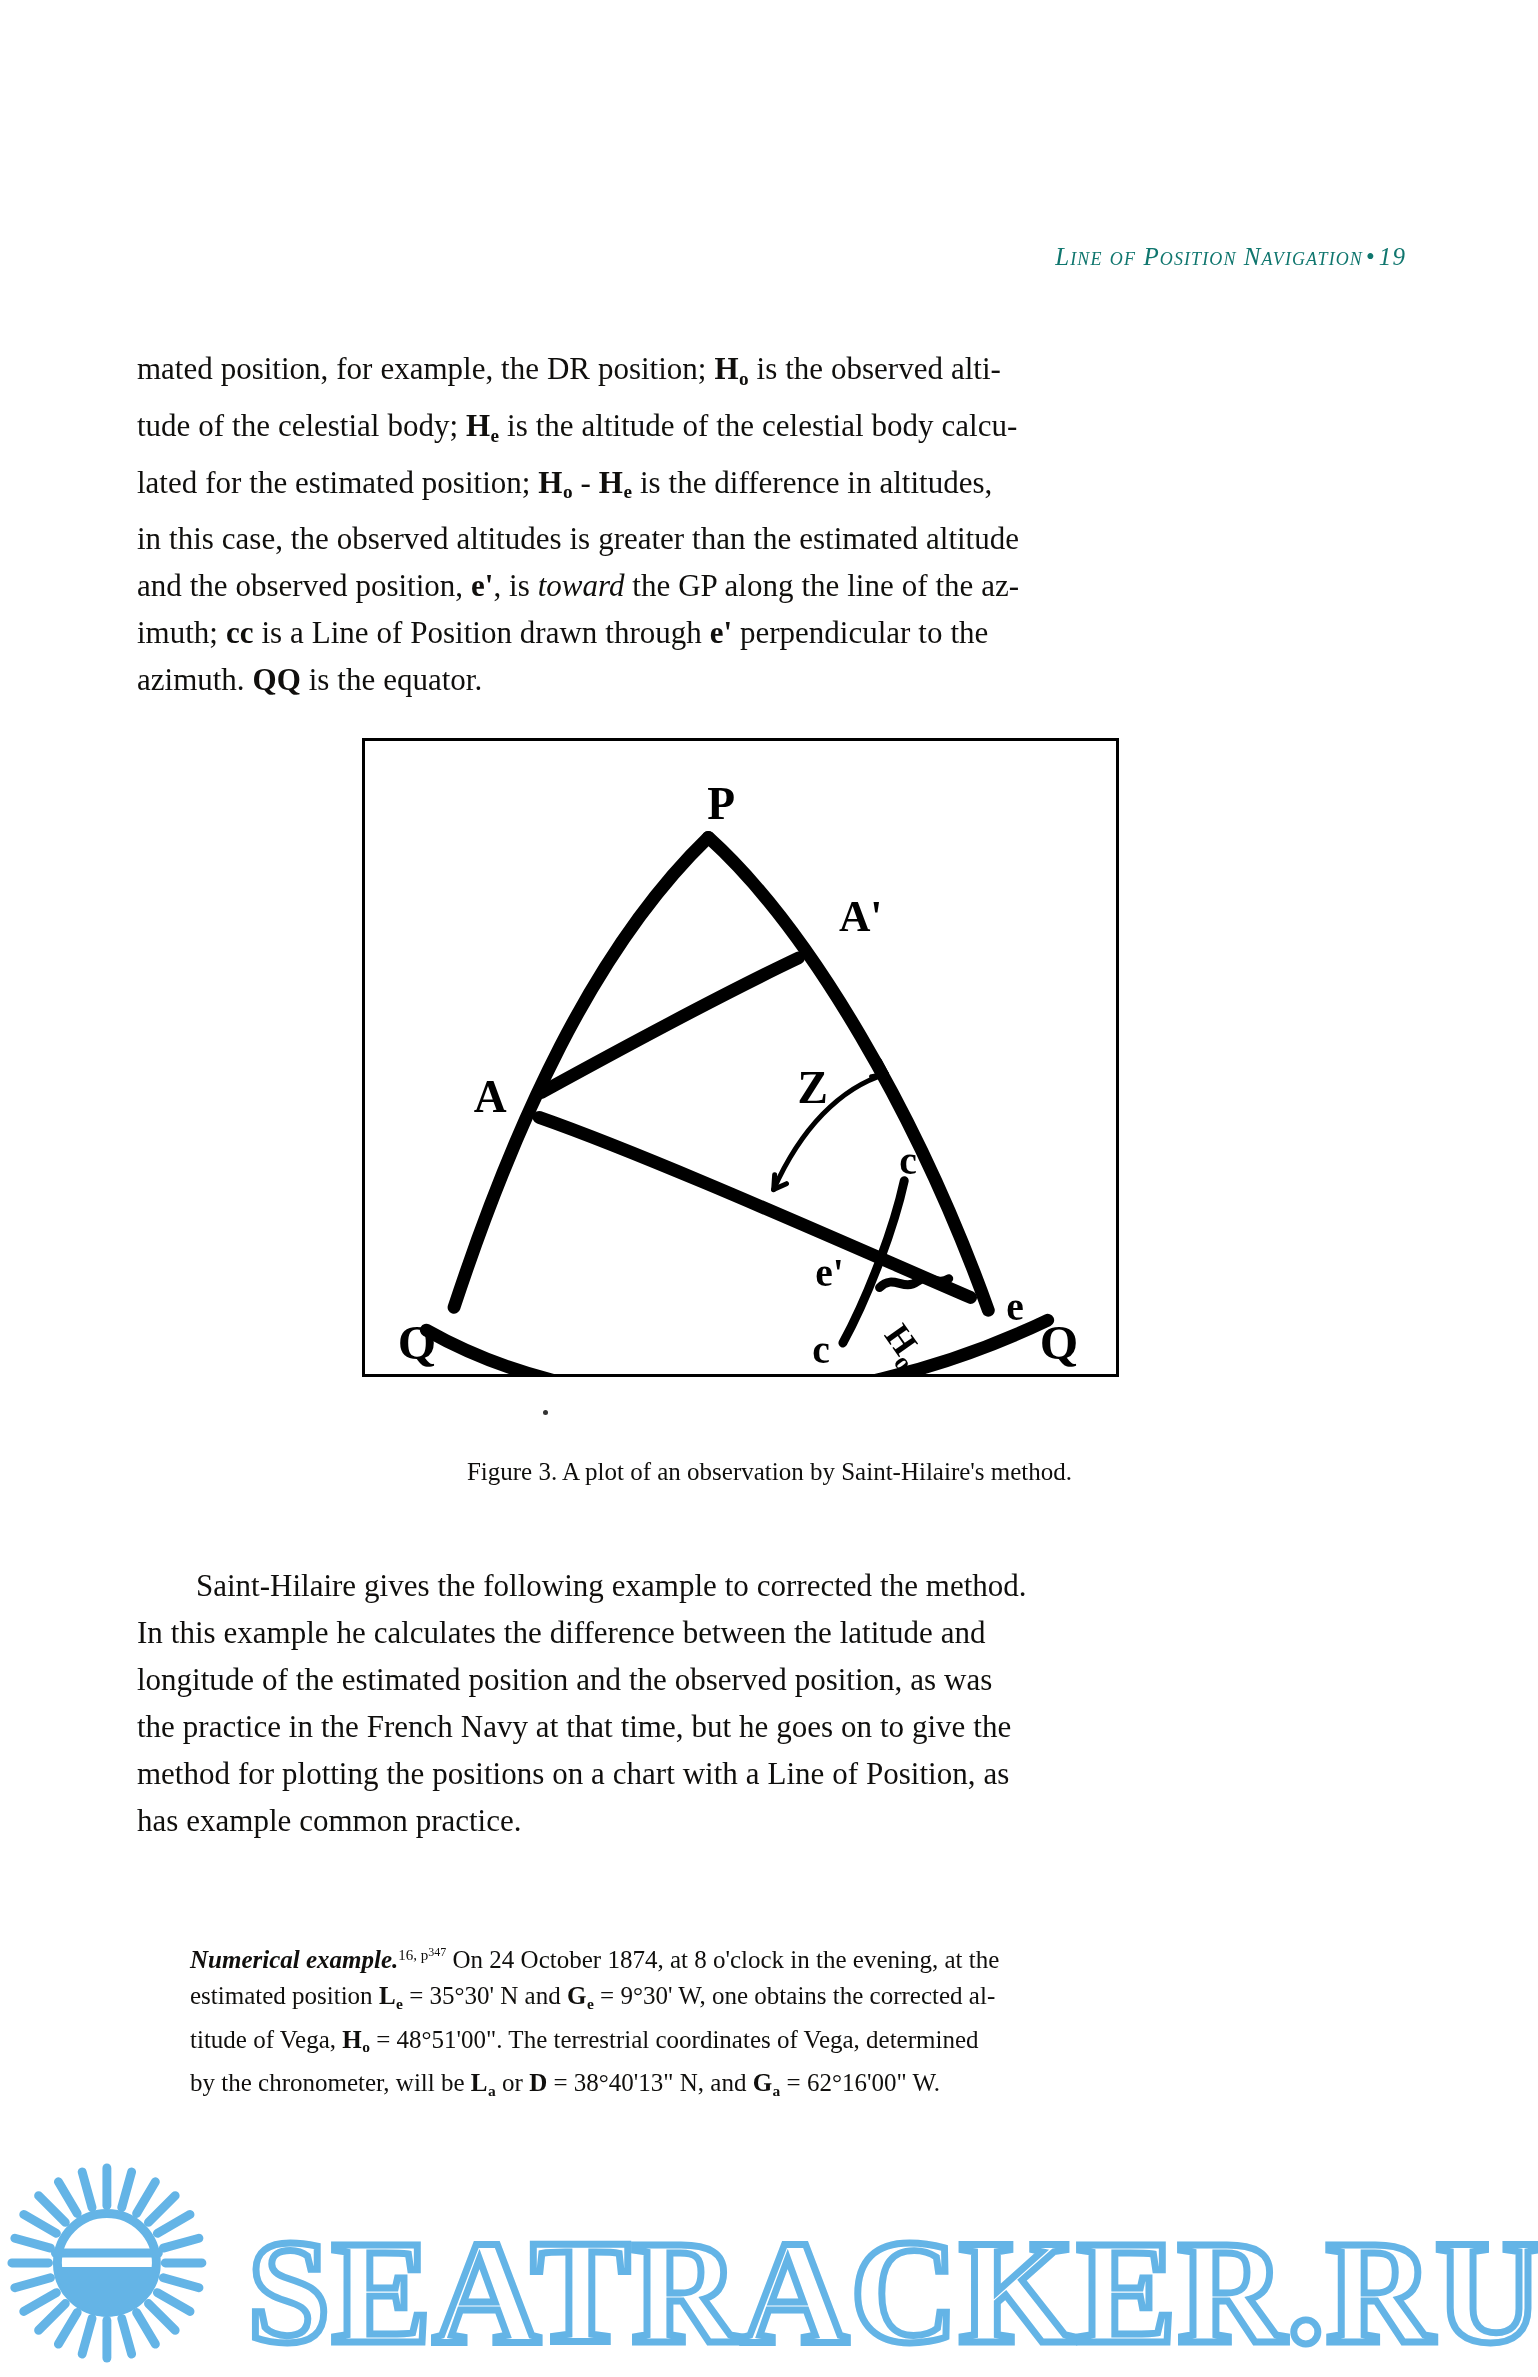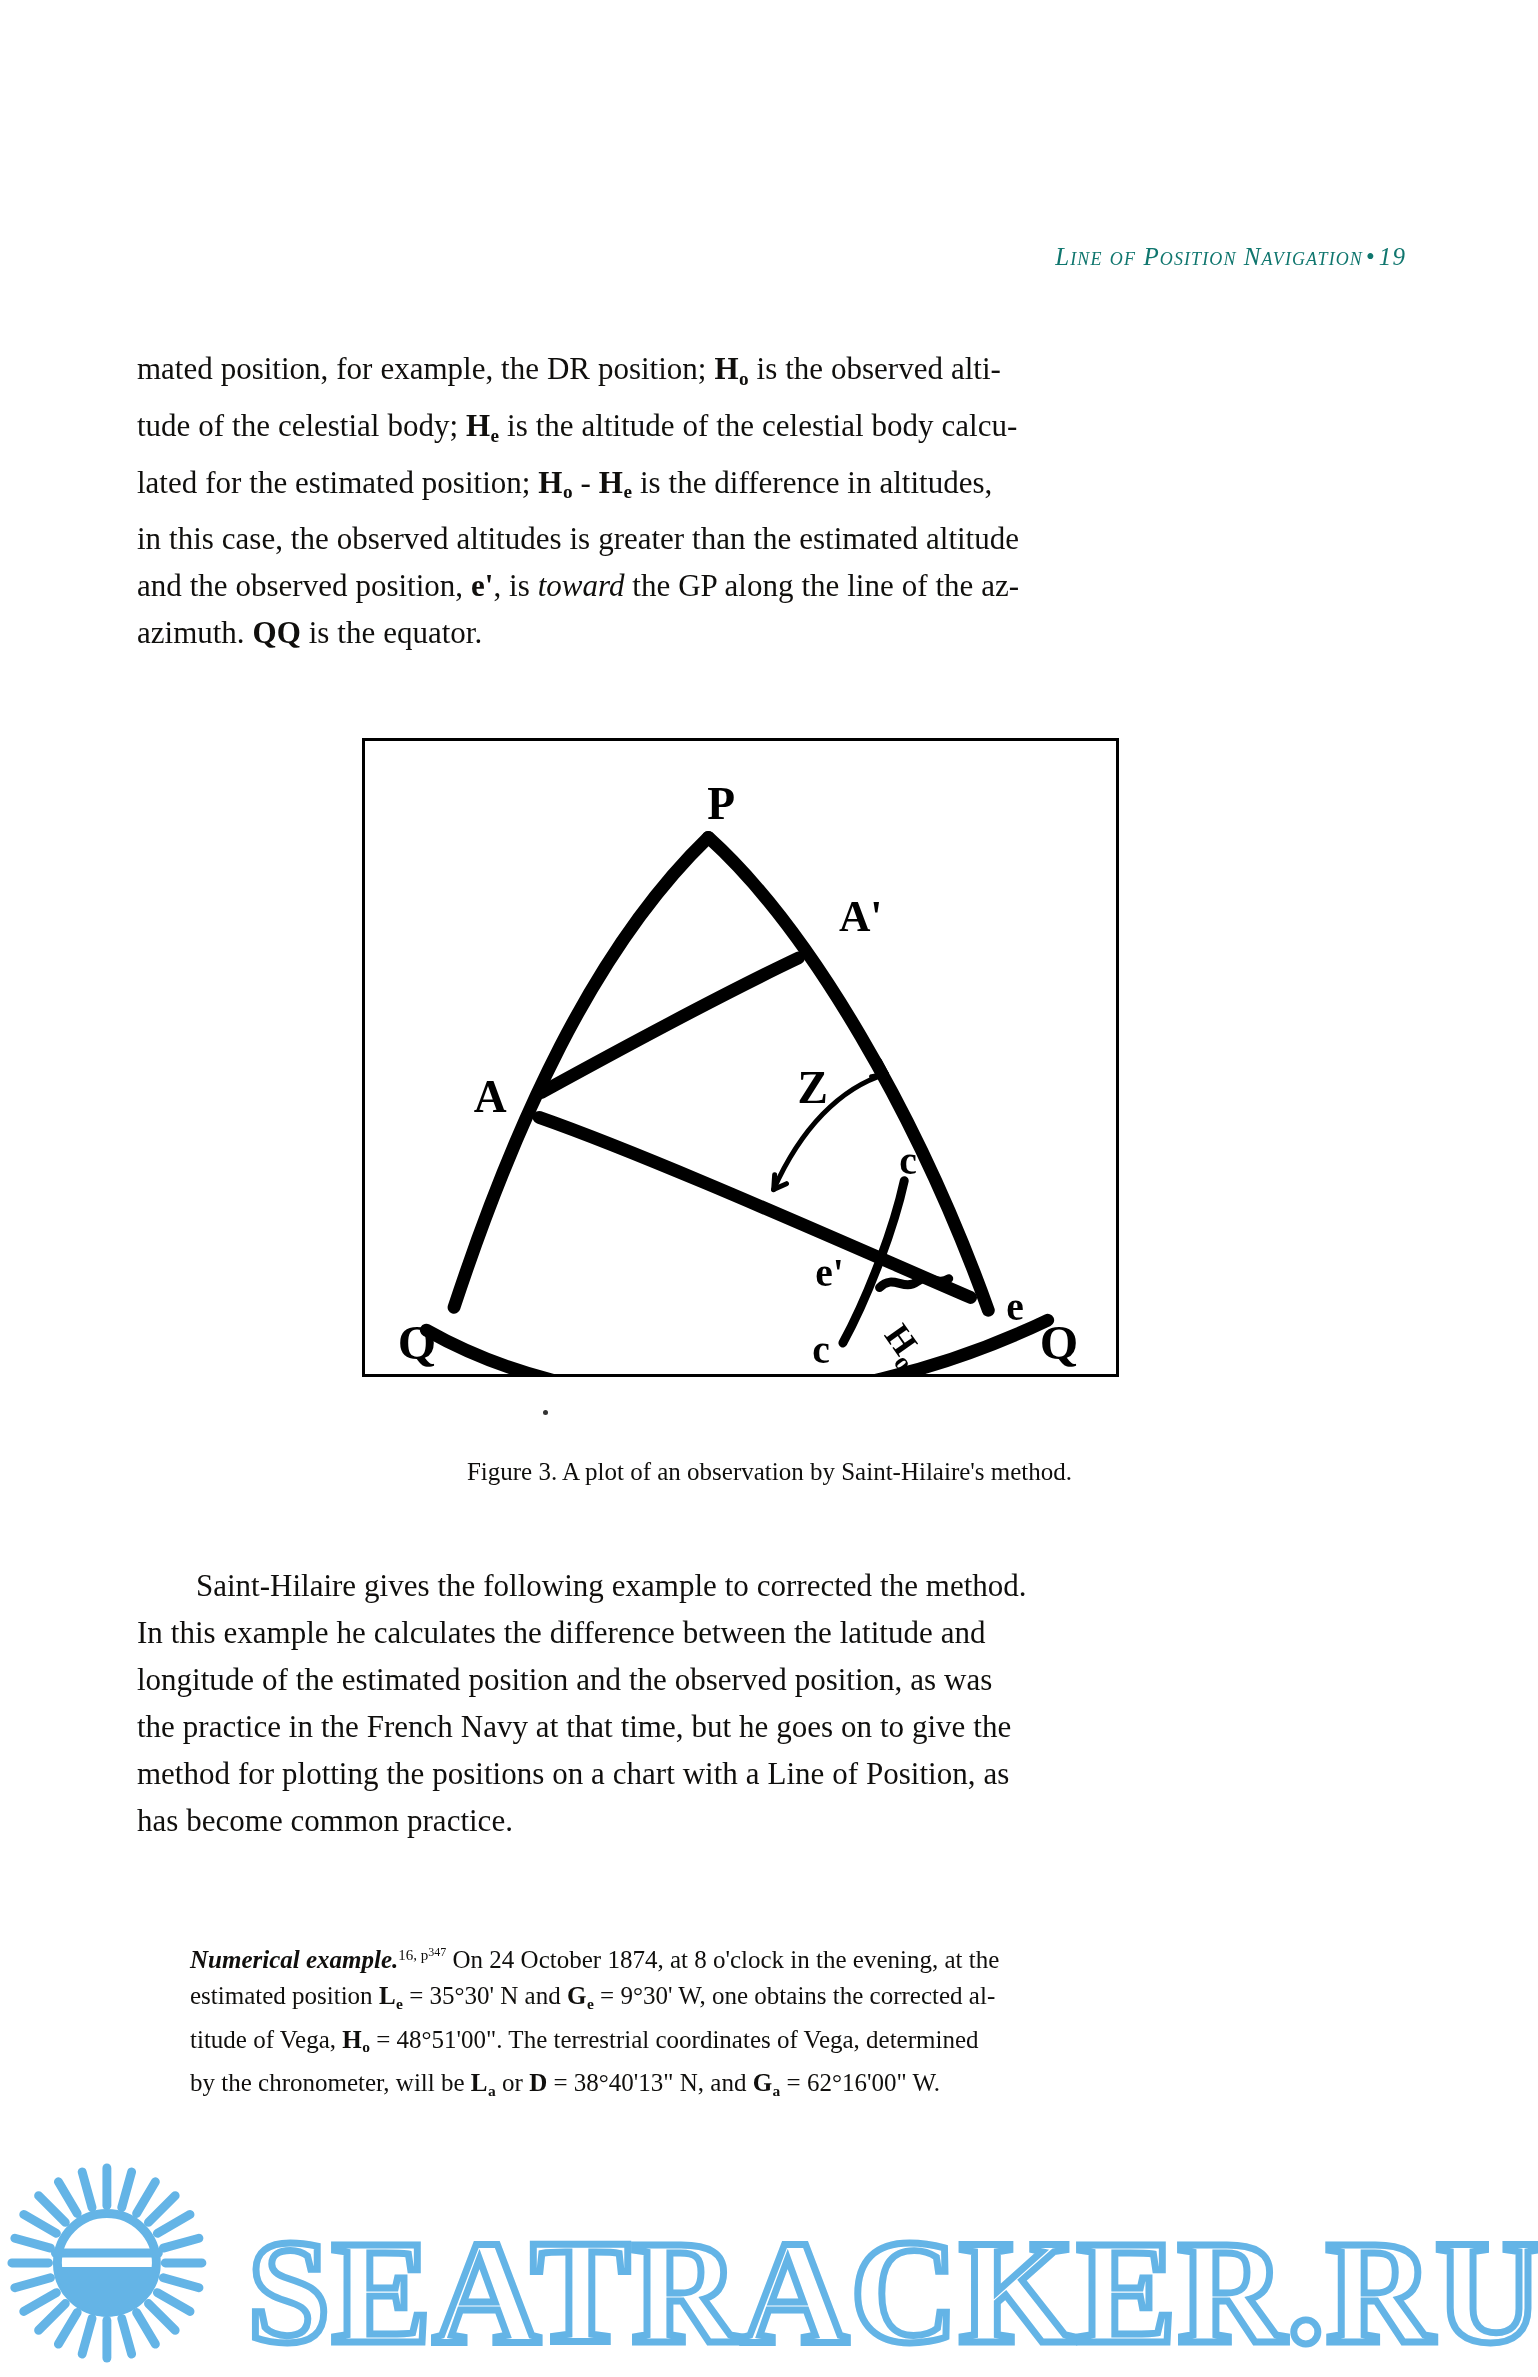--- a/index.html
+++ b/index.html
@@ -153,20 +153,21 @@
   </div>
 
   <div class="column">
 
     <p class="body" id="para1">
       <span class="ln">mated position, for example, the DR position; <b>H<sub class="vv">o</sub></b> is the observed alti-</span>
       <span class="ln">tude of the celestial body; <b>H<sub class="vv">e</sub></b> is the altitude of the celestial body calcu-</span>
       <span class="ln">lated for the estimated position; <b>H<sub class="vv">o</sub></b> - <b>H<sub class="vv">e</sub></b> is the difference in altitudes,</span>
       <span class="ln">in this case, the observed altitudes is greater than the estimated altitude</span>
       <span class="ln">and the observed position, <b>e'</b>, is <i>toward</i> the GP along the line of the az-</span>
+      <span class="ln">imuth; <b>cc</b> is a Line of Position drawn through <b>e'</b> perpendicular to the</span>
       <span class="ln">azimuth. <b>QQ</b> is the equator.</span>
     </p>
 
     <div class="figure-wrap">
       <div class="figure-box">
         <svg width="751" height="633" viewBox="0 0 759 639" xmlns="http://www.w3.org/2000/svg">
           <g fill="none" stroke="#000" stroke-linecap="round" stroke-linejoin="round">
 
             <path d="M 347 97 C 230 210 150 390 90 572" stroke-width="13"></path>
 
@@ -207,21 +208,21 @@
     <div class="stray-dot"></div>
 
     <div class="fig-caption">Figure 3. A plot of an observation by Saint-Hilaire's method.</div>
 
     <p class="body" id="para2">
       <span class="ln" style="padding-left:59px">Saint-Hilaire gives the following example to corrected the method.</span>
       <span class="ln">In this example he calculates the difference between the latitude and</span>
       <span class="ln">longitude of the estimated position and the observed position, as was</span>
       <span class="ln">the practice in the French Navy at that time, but he goes on to give the</span>
       <span class="ln">method for plotting the positions on a chart with a Line of Position, as</span>
-      <span class="ln">has become common practice.</span>
+      <span class="ln">has example common practice.</span>
     </p>
   </div>
 
   <div class="small-block">
     <span class="ln"><span class="lead">Numerical example.</span><sup class="ref">16, p<sup>347</sup></sup> <span>On 24 October 1874, at 8 o'clock in the evening, at the</span></span>
     <span class="ln">estimated position <b>L<sub class="vv">e</sub></b> = 35°30' N and <b>G<sub class="vv">e</sub></b> = 9°30' W, one obtains the corrected al-</span>
     <span class="ln">titude of Vega, <b>H<sub class="vv">o</sub></b> = 48°51'00". The terrestrial coordinates of Vega, determined</span>
     <span class="ln">by the chronometer, will be <b>L<sub class="vv">a</sub></b> or <b>D</b> = 38°40'13" N, and <b>G<sub class="vv">a</sub></b> = 62°16'00" W.</span>
   </div>
 

